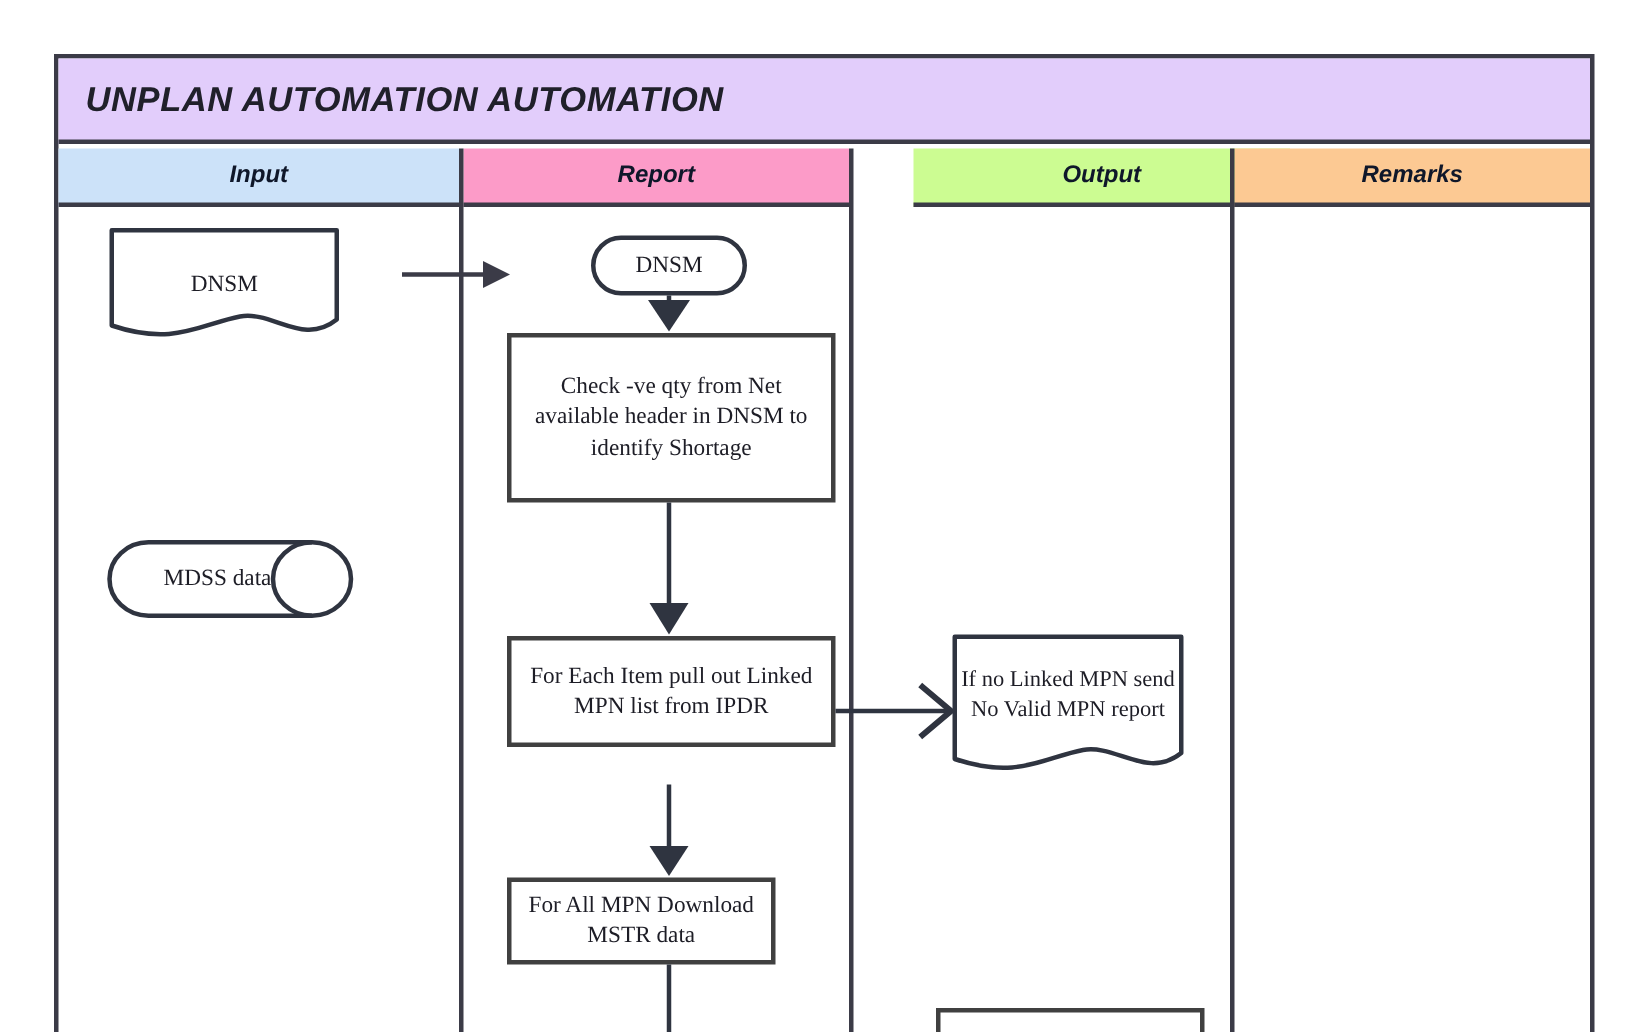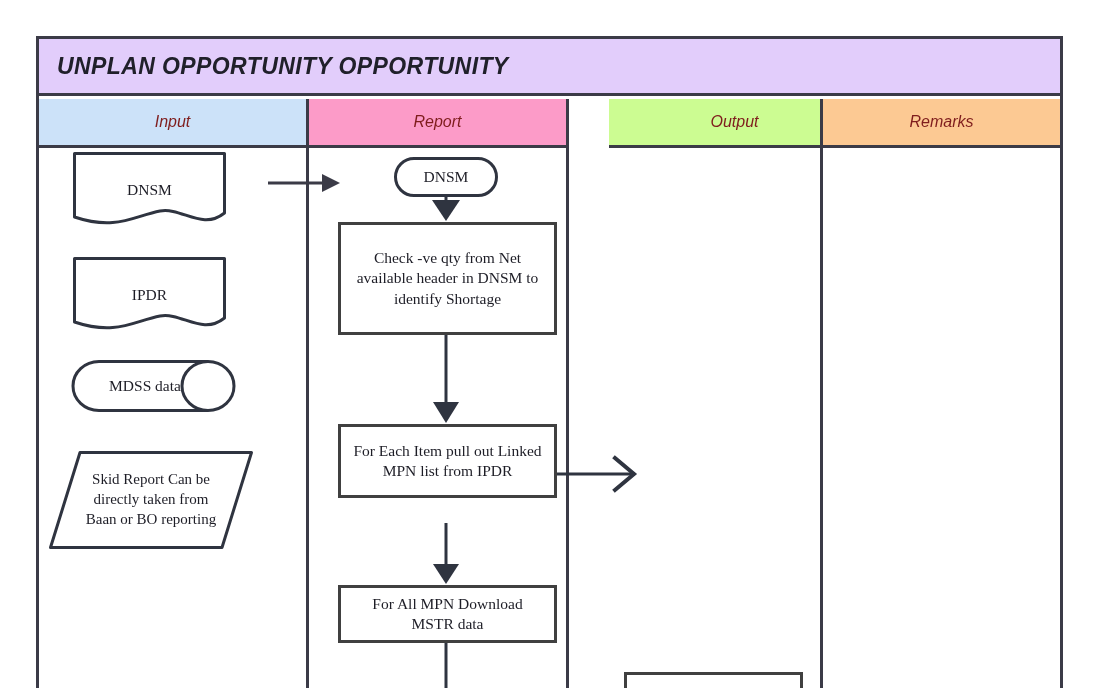--- a/index.html
+++ b/index.html
@@ -47,31 +47,31 @@
     font-family: "Liberation Sans", sans-serif;
     font-style: italic;
     font-weight: bold;
     font-size: 23px;
     letter-spacing: 0.4px;
     color: #20202a;
   }
   .col-head {
     position: absolute;
     top: 99px;
-    height: 49px;
+    height: 39px;
     box-sizing: border-box;
     display: flex;
     align-items: center;
     justify-content: center;
     border-bottom: 3px solid #3b3b47;
     font-family: "Liberation Sans", sans-serif;
     font-style: italic;
-    font-weight: normal;
+    font-weight: bold;
     font-size: 16px;
-    color: #7f1d1d;
+    color: #0f172a;
   }
   .col-div {
     position: absolute;
     top: 99px;
     width: 3px;
     height: 594px;
     background: #3b3b47;
   }
   .node {
     position: absolute;
@@ -114,21 +114,21 @@
   }
 </style>
 </head>
 <body>
 
 <div id="canvas">
 
   <div class="swim-frame"></div>
 
   <div class="title-band" style="background:#e2cdfb;">
-    <span class="title-text">UNPLAN OPPORTUNITY OPPORTUNITY</span>
+    <span class="title-text">UNPLAN AUTOMATION AUTOMATION</span>
   </div>
 
   <div class="col-head" style="left:39px; width:267px; background:#cce2f9;">
     <span>Input</span>
   </div>
   <div class="col-head" style="left:309px; width:257px; background:#fc9bc8;">
     <span>Report</span>
   </div>
   <div class="col-head" style="left:569px; width:251px; background:#ccfc92;margin-left:40px;">
     <span>Output</span>
@@ -141,58 +141,52 @@
   <div class="col-div" style="left:566px;"></div>
   <div class="col-div" style="left:820px;"></div>
 
   <div class="node" style="left:72px; top:151px; width:155px; height:78px;">
     <svg class="shape" width="155" height="78" viewBox="0 0 155 78">
       <path d="M2.5 2.5 H152.5 V62 C130 80 110 56 88 60 C62 65 44 80 2.5 66 Z" fill="#ffffff" stroke="#2f3440" stroke-width="3" stroke-linejoin="round"></path>
     </svg>
     <span class="lbl">DNSM</span>
   </div>
 
-  <div class="node" style="left:72px; top:256px; width:155px; height:78px;">
-    <svg class="shape" width="155" height="78" viewBox="0 0 155 78">
-      <path d="M2.5 2.5 H152.5 V62 C130 80 110 56 88 60 C62 65 44 80 2.5 66 Z" fill="#ffffff" stroke="#2f3440" stroke-width="3" stroke-linejoin="round"></path>
-    </svg>
-    <span class="lbl">IPDR</span>
-  </div>
 
   <div class="node" style="left:71px; top:359px; width:160px; height:54px;">
     <svg class="shape" width="160" height="54" viewBox="0 0 160 54">
       <path d="M28 2.5 H137 A26 24.5 0 0 1 137 51.5 H28 A26 24.5 0 0 1 28 2.5 Z" fill="#ffffff" stroke="#2f3440" stroke-width="3"></path>
       <path d="M137 2.5 A26 24.5 0 0 0 137 51.5" fill="none" stroke="#2f3440" stroke-width="3"></path>
     </svg>
     <span class="lbl" style="margin-right:12px;">MDSS data</span>
   </div>
 
-  <div class="node" style="left:48px; top:450px; width:206px; height:100px; font-size:15px;">
-    <svg class="shape" width="206" height="100" viewBox="0 0 206 100">
-      <path d="M32 2.5 H203.5 L174 97.5 H2.5 Z" fill="#ffffff" stroke="#2f3440" stroke-width="3" stroke-linejoin="round"></path>
-    </svg>
-    <span class="lbl" style="width:148px;">Skid Report Can be directly taken from Baan or BO reporting</span>
-  </div>
 
   <div class="node rounded" style="left:394px; top:157px; width:104px; height:40px;">
     <span class="lbl">DNSM</span>
   </div>
 
   <div class="node rect" style="left:338px; top:222px; width:219px; height:113px;">
     <span class="lbl" style="width:190px;">Check -ve qty from Net available header in DNSM to identify Shortage</span>
   </div>
 
   <div class="node rect" style="left:338px; top:424px; width:219px; height:74px;">
     <span class="lbl" style="width:190px;">For Each Item pull out Linked MPN list from IPDR</span>
   </div>
 
-  <div class="node rect" style="left:338px; top:585px; width:219px; height:58px;">
+  <div class="node rect" style="left:338px; top:585px; width:179px; height:58px;">
     <span class="lbl" style="width:190px;">For All MPN Download MSTR data</span>
   </div>
 
+  <div class="node" style="left:634px; top:422px; width:156px; height:98px; font-size:15px;">
+    <svg class="shape" width="156" height="98" viewBox="0 0 156 98">
+      <path d="M2.5 2.5 H153.5 V80 C131 98 110 74 88 78 C62 83 44 98 2.5 84 Z" fill="#ffffff" stroke="#2f3440" stroke-width="3" stroke-linejoin="round"></path>
+    </svg>
+    <span class="lbl" style="width:152px; margin-bottom:14px;">If no Linked MPN send No Valid MPN report</span>
+  </div>
 
   <div class="node rect" style="left:624px; top:672px; width:179px; height:60px;">
     <span class="lbl"></span>
   </div>
 
   <svg class="conn">
 
     <g>
       <line x1="268" y1="183" x2="322" y2="183" stroke="#3b3b47" stroke-width="3"></line>
       <path d="M322 174 L340 183 L322 192 Z" fill="#3b3b47"></path>

